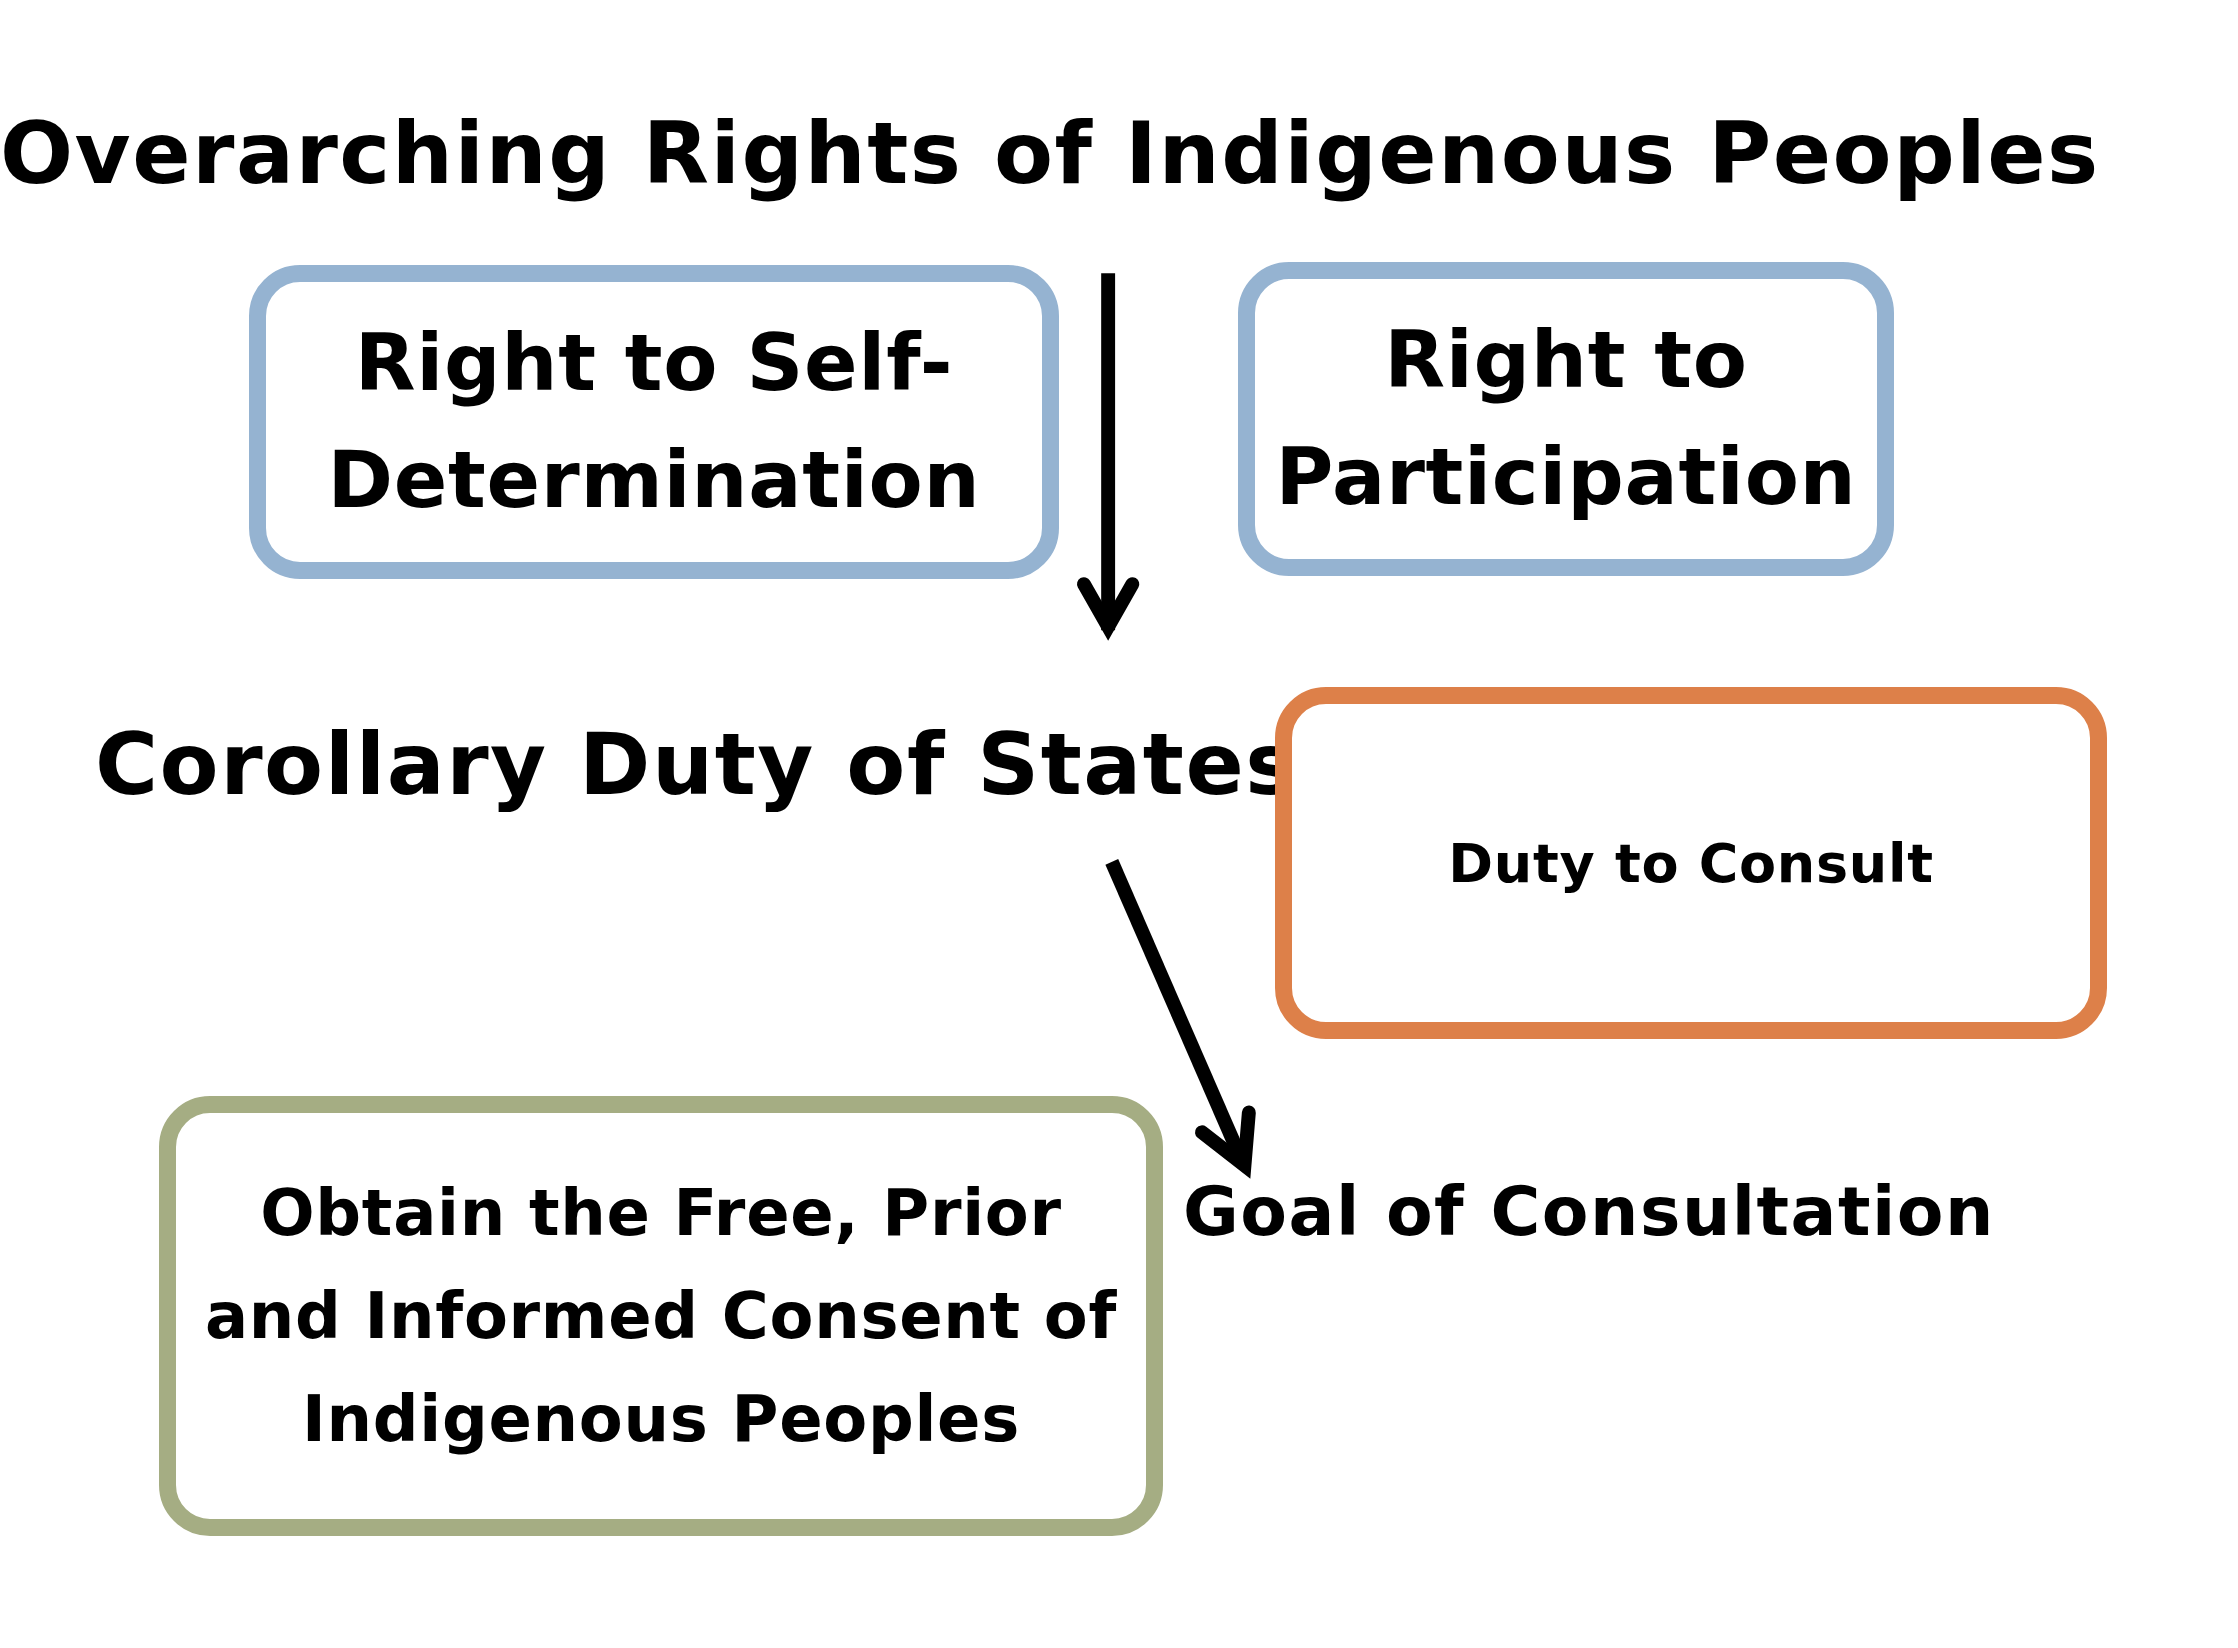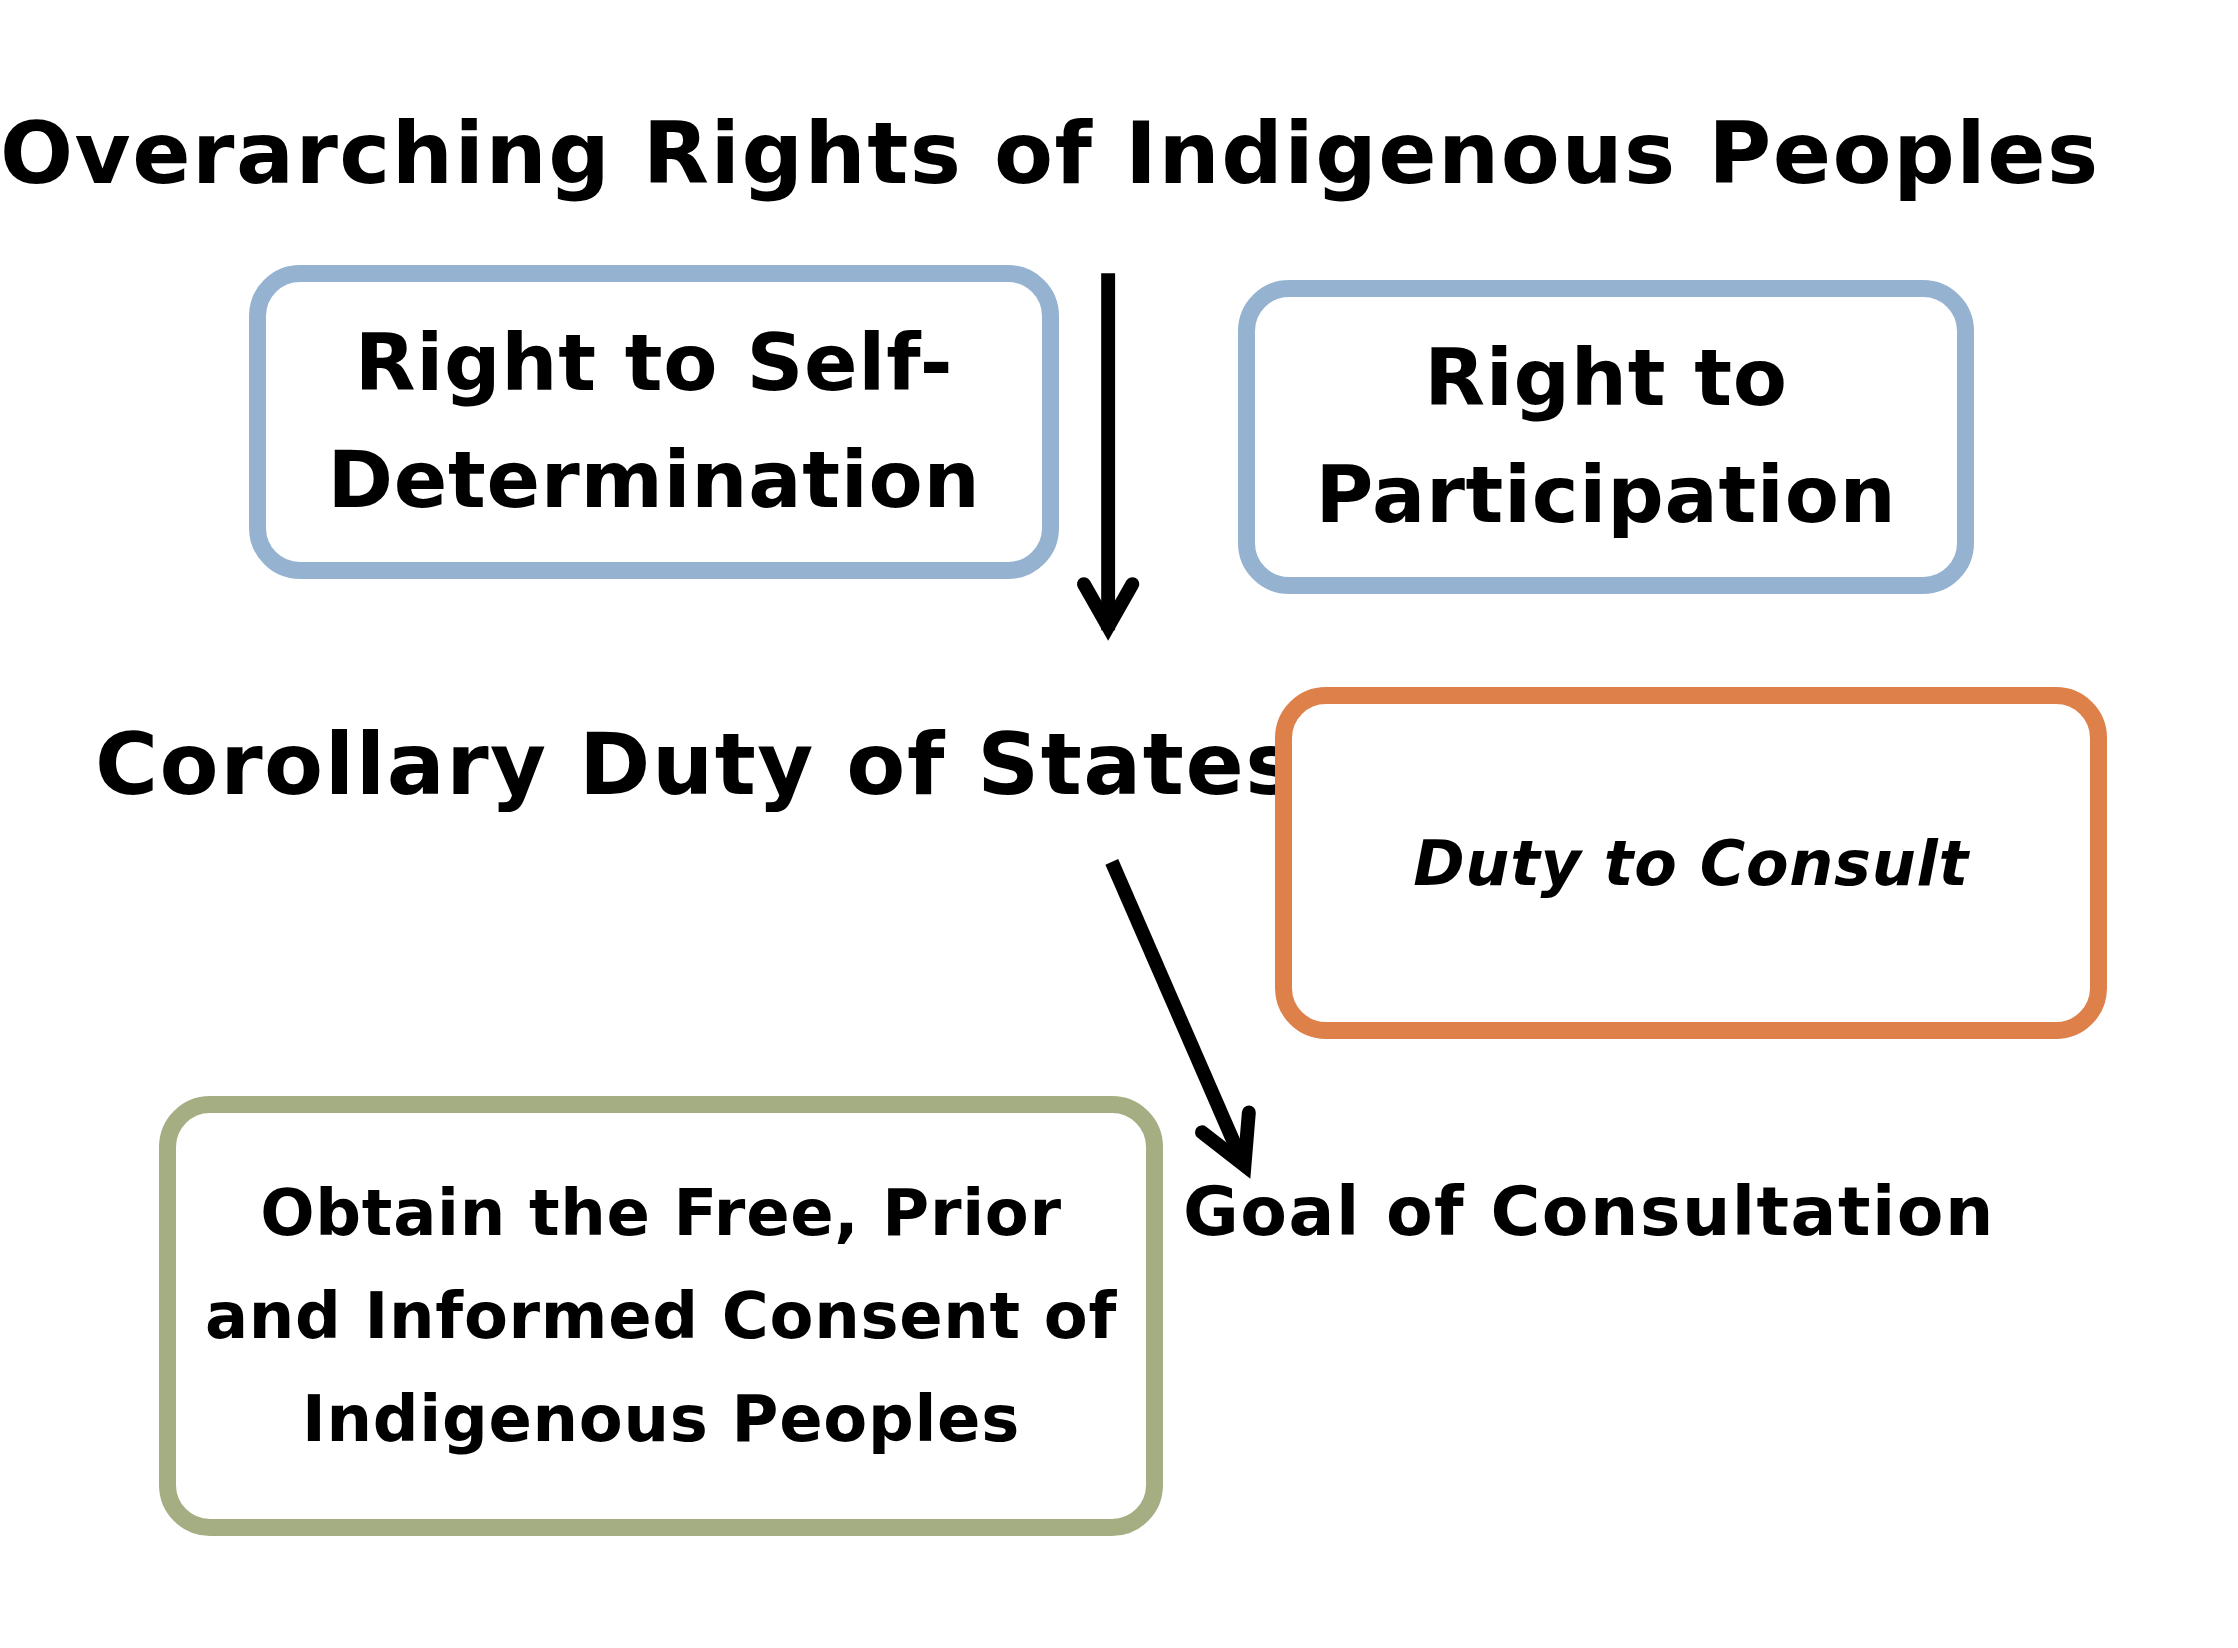--- a/index.html
+++ b/index.html
@@ -6,25 +6,25 @@
   body { width:2239px; height:1649px; position:relative; overflow:hidden;
          font-family:"DejaVu Sans", "Liberation Sans", sans-serif; font-weight:bold; color:#000; }
   .heading { position:absolute; white-space:nowrap; font-weight:bold; letter-spacing:1.5px; }
   .box { position:absolute; box-sizing:border-box; border-radius:51px; background:#fff;
          display:flex; align-items:center; justify-content:center; text-align:center;margin-left:29px; }
   .box span { display:block; font-weight:bold; letter-spacing:0.7px; }
   #title { left:0; width:2239px; top:103px; text-align:left; font-size:86px; }
   #corollary { left:95px; top:714px; font-size:86px; }
   #goal { left:1183px; top:1172px; font-size:68px; }
   #box-self { left:220px; top:265px; width:810px; height:314px; border:17.6px solid var(--blue); }
-  #box-part { left:1209px; top:280px; width:736px; height:314px; border:17.6px solid var(--blue); }
+  #box-part { left:1209px; top:262px; width:656px; height:314px; border:17.6px solid var(--blue); }
   #box-consult { left:1246px; top:687px; width:832px; height:352px; border:17.6px solid var(--orange); }
   #box-fpic { left:130px; top:1096px; width:1004px; height:440px; border:17.6px solid var(--green); }
   #box-self span, #box-part span { font-size:79px; line-height:117px; width:733px; }
-  #box-consult span { font-size:62px;font-style:italic; }
+  #box-consult span { font-size:54px; }
   #box-fpic span { font-size:64px; line-height:103px; width:953px; }
   svg.arrows { position:absolute; left:0; top:0; }
 </style>
 </head>
 <body style="--blue:#95b3d1; --orange:#dd8049; --green:#a5ad83;">
 
 <div id="title" class="heading">Overarching Rights of Indigenous Peoples</div>
 
 <div id="box-self" class="box">
   <span>Right to Self-Determination</span>

